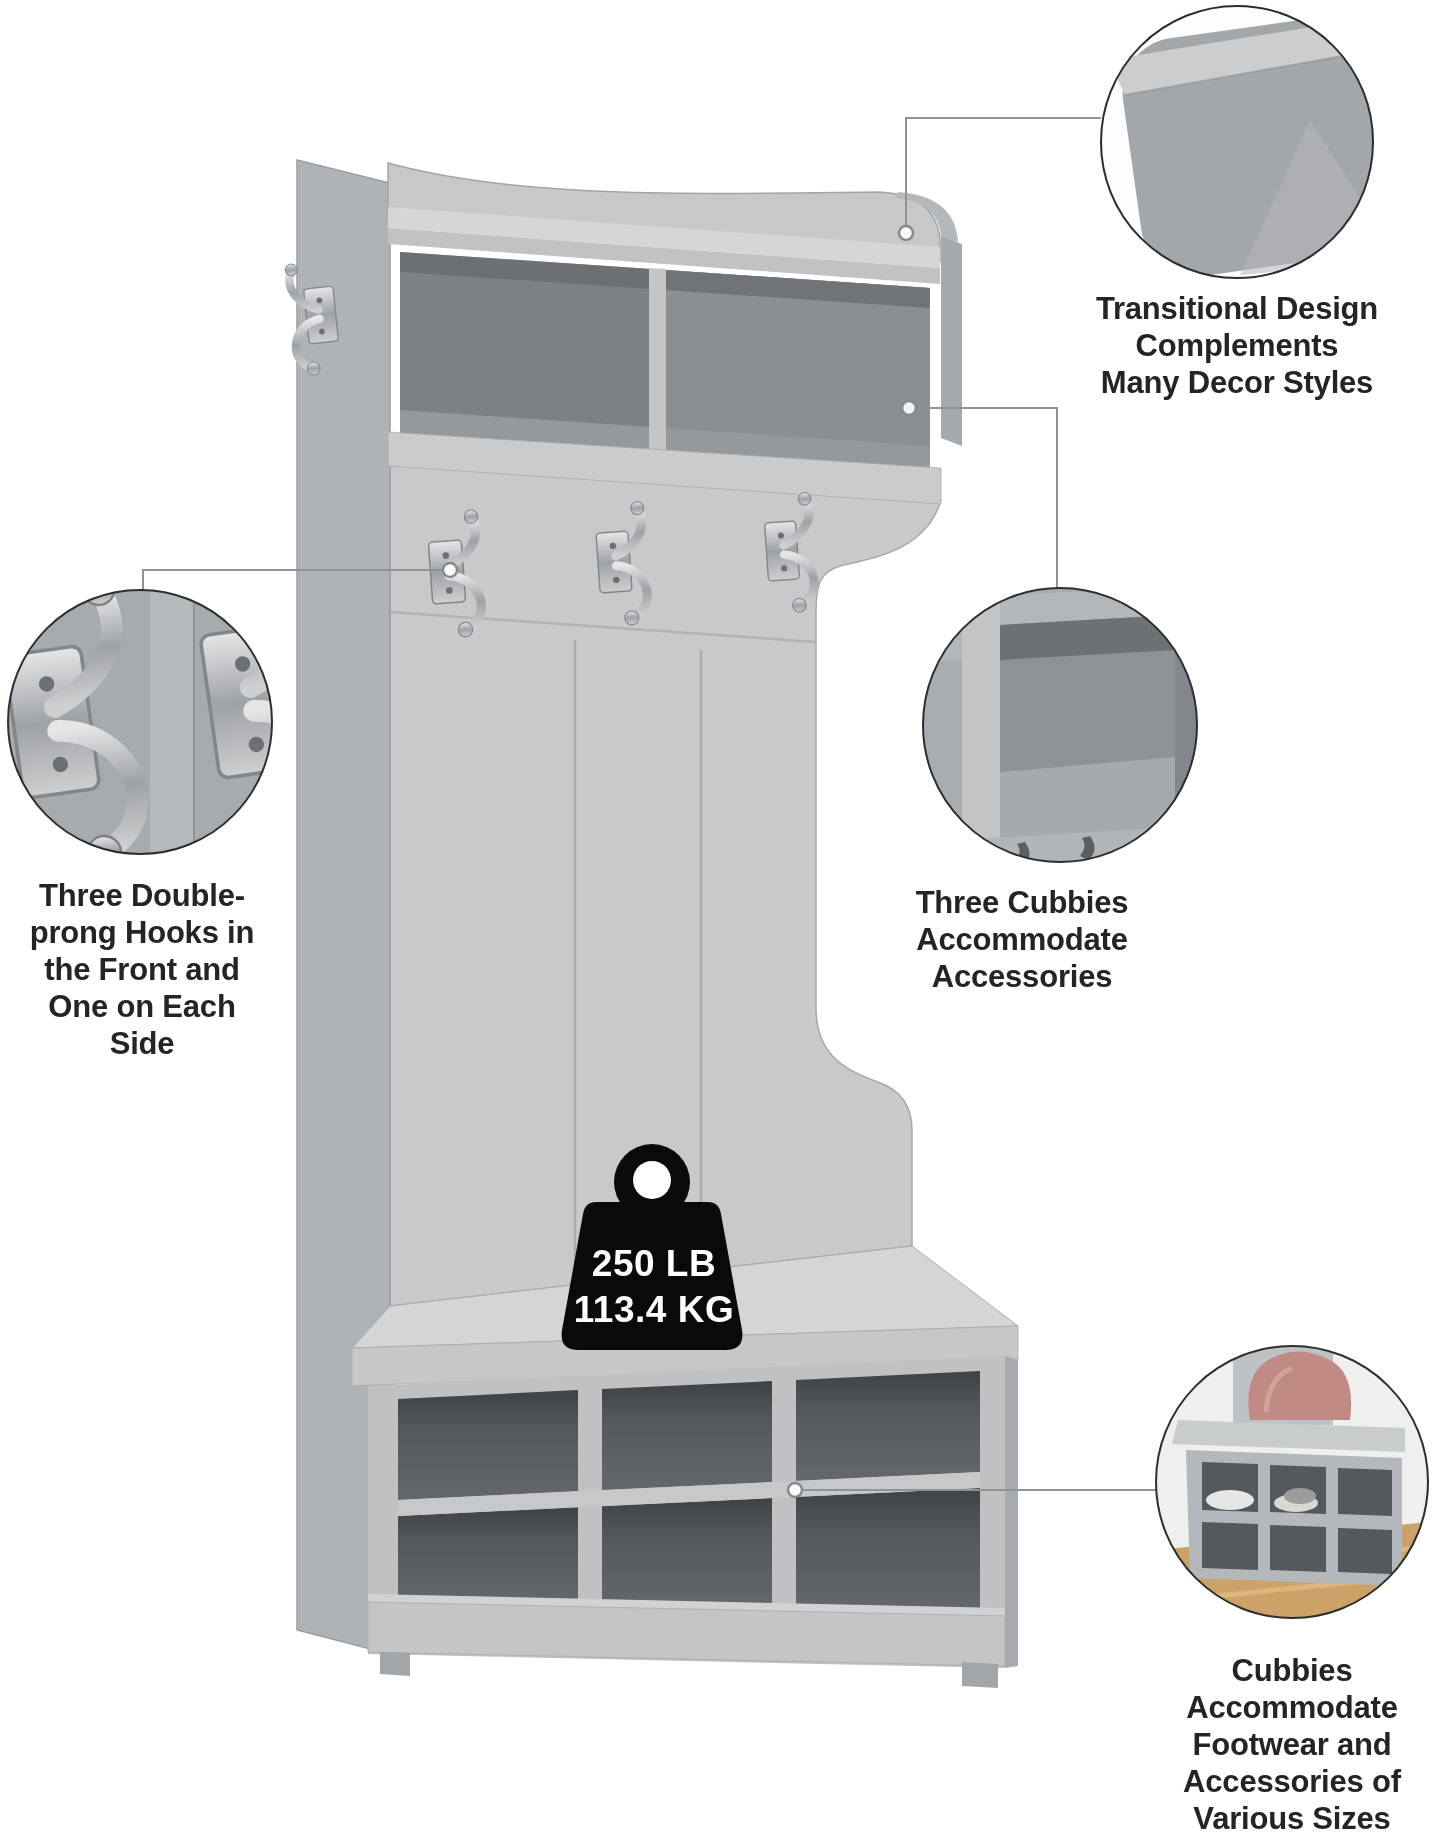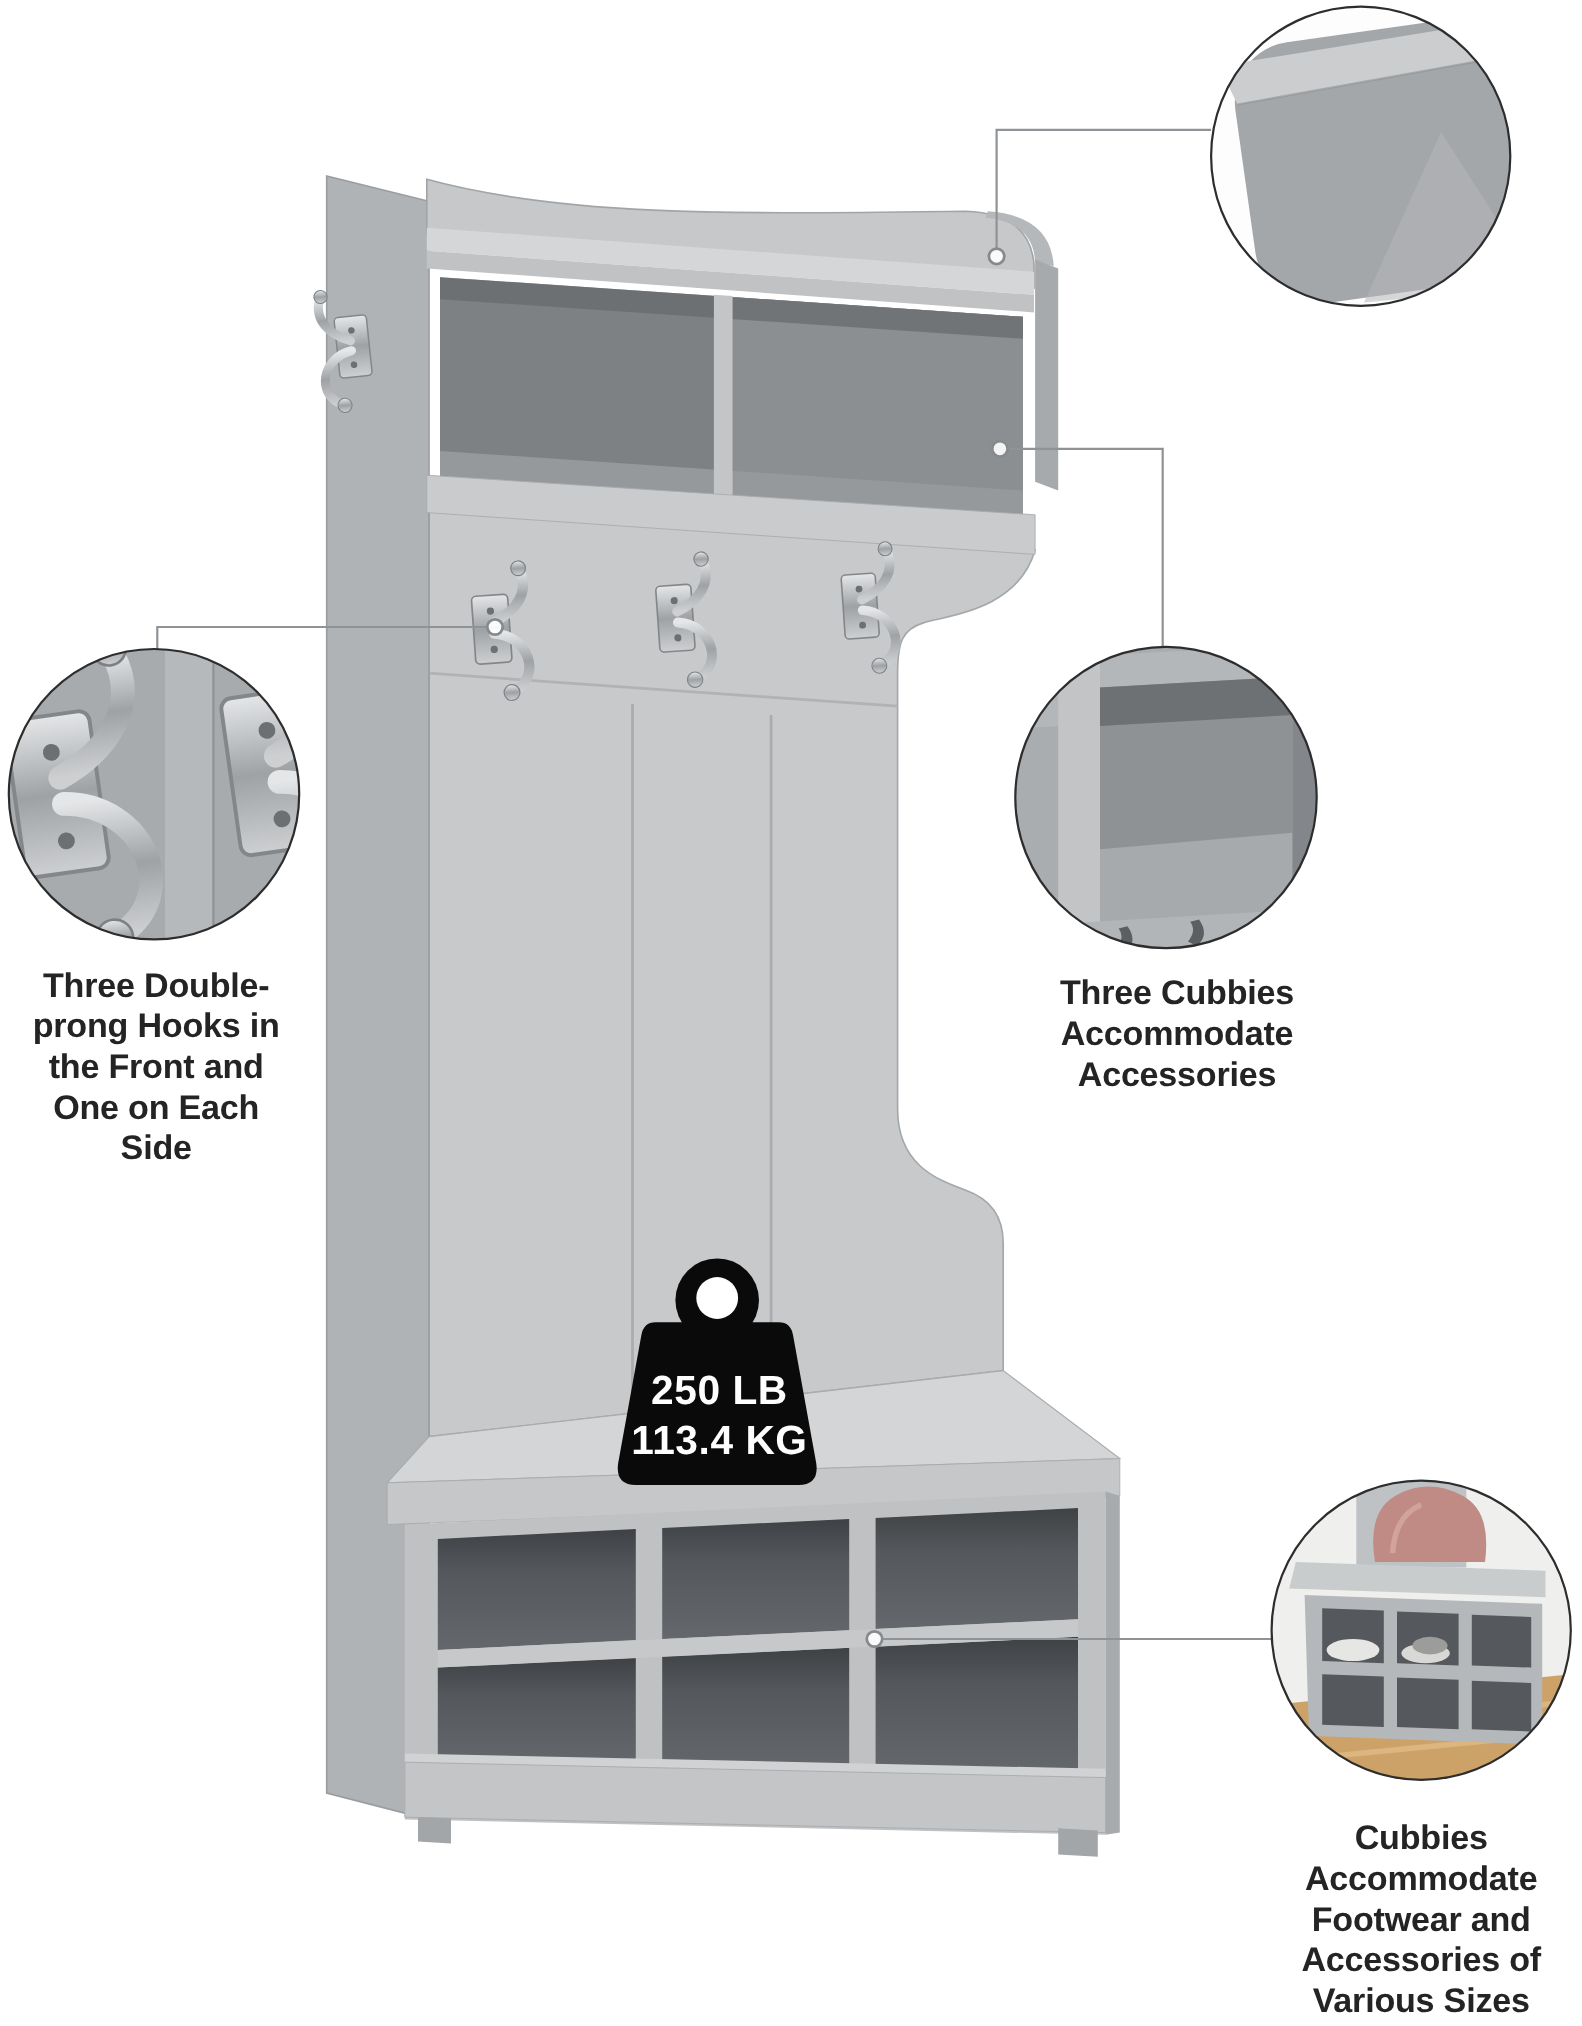--- a/index.html
+++ b/index.html
@@ -8,21 +8,21 @@
     font-family:"Liberation Sans",sans-serif;overflow:hidden;
   }
   .scene{position:absolute;left:0;top:0;width:1438px;height:1842px;}
   .callout-label{
     position:absolute;transform:translateX(-50%);
     font-weight:700;font-size:31px;line-height:37px;letter-spacing:-0.2px;
     color:#242424;text-align:center;white-space:pre-line;width:360px;
   }
   .lbl-corner{left:1237px;top:290px;}
   .lbl-hooks{left:142px;top:877px;}
-  .lbl-cubbies{left:1070px;top:884px;}
+  .lbl-cubbies{left:1022px;top:884px;}
   .lbl-bench{left:1292px;top:1652px;}
   .wtxt{font-family:"Liberation Sans",sans-serif;font-weight:700;font-size:37px;fill:#fefefe;letter-spacing:0.5px;}
 </style>
 </head>
 <body>
 
 <div class="stage">
 
   <svg class="scene" viewBox="0 0 1438 1842">
     <defs>
@@ -195,20 +195,23 @@
         <g>
           <ellipse cx="1230" cy="1500" rx="24" ry="10" fill="#e6e6e4"></ellipse>
           <ellipse cx="1296" cy="1503" rx="22" ry="9" fill="#d8d8d6"></ellipse>
           <ellipse cx="1300" cy="1496" rx="16" ry="8" fill="#9c9c9a"></ellipse>
         </g>
       </g>
       <circle cx="1292" cy="1482" r="136" fill="none" stroke="#2d2d2d" stroke-width="2"></circle>
     </g>
   </svg>
 
+  <div class="callout-label lbl-corner">Transitional Design
+Complements
+Many Decor Styles</div>
   <div class="callout-label lbl-hooks">Three Double-
 prong Hooks in
 the Front and
 One on Each
 Side</div>
   <div class="callout-label lbl-cubbies">Three Cubbies
 Accommodate
 Accessories</div>
   <div class="callout-label lbl-bench">Cubbies
 Accommodate

